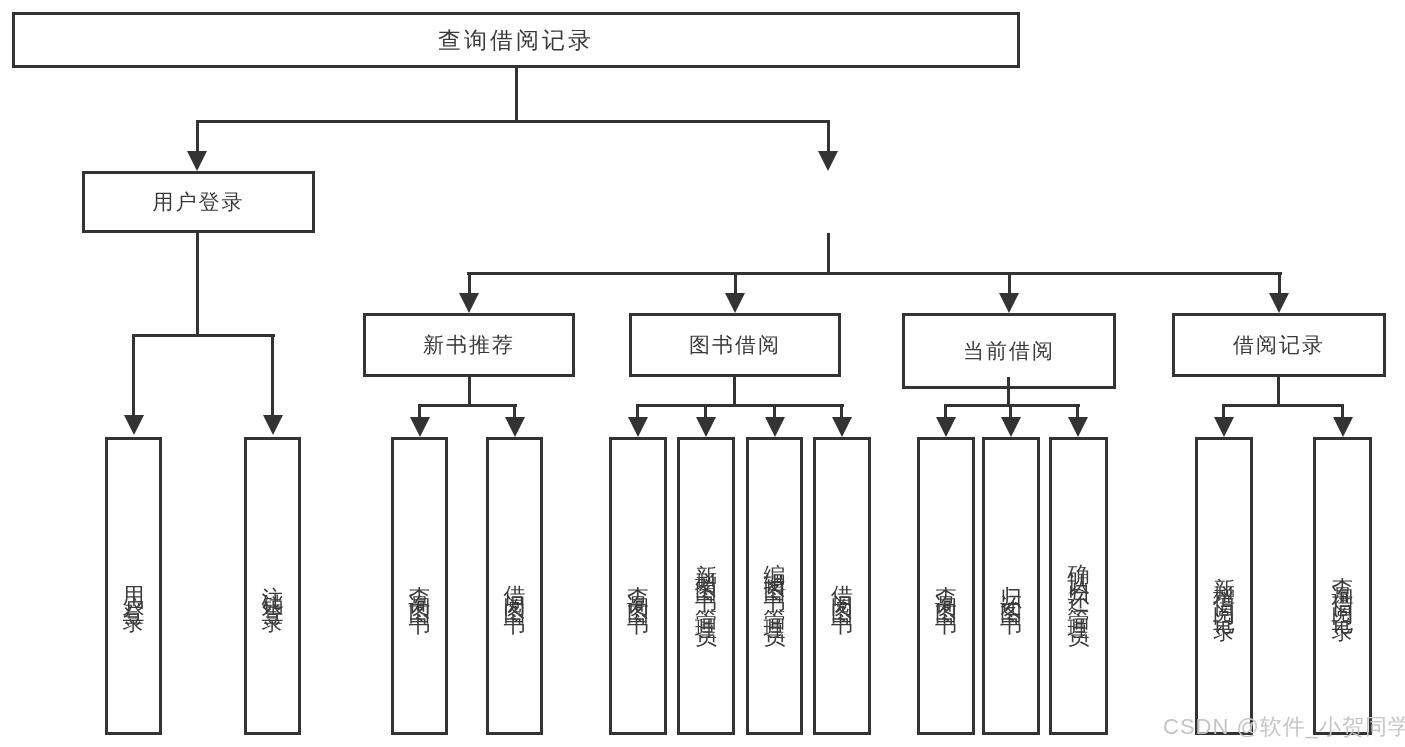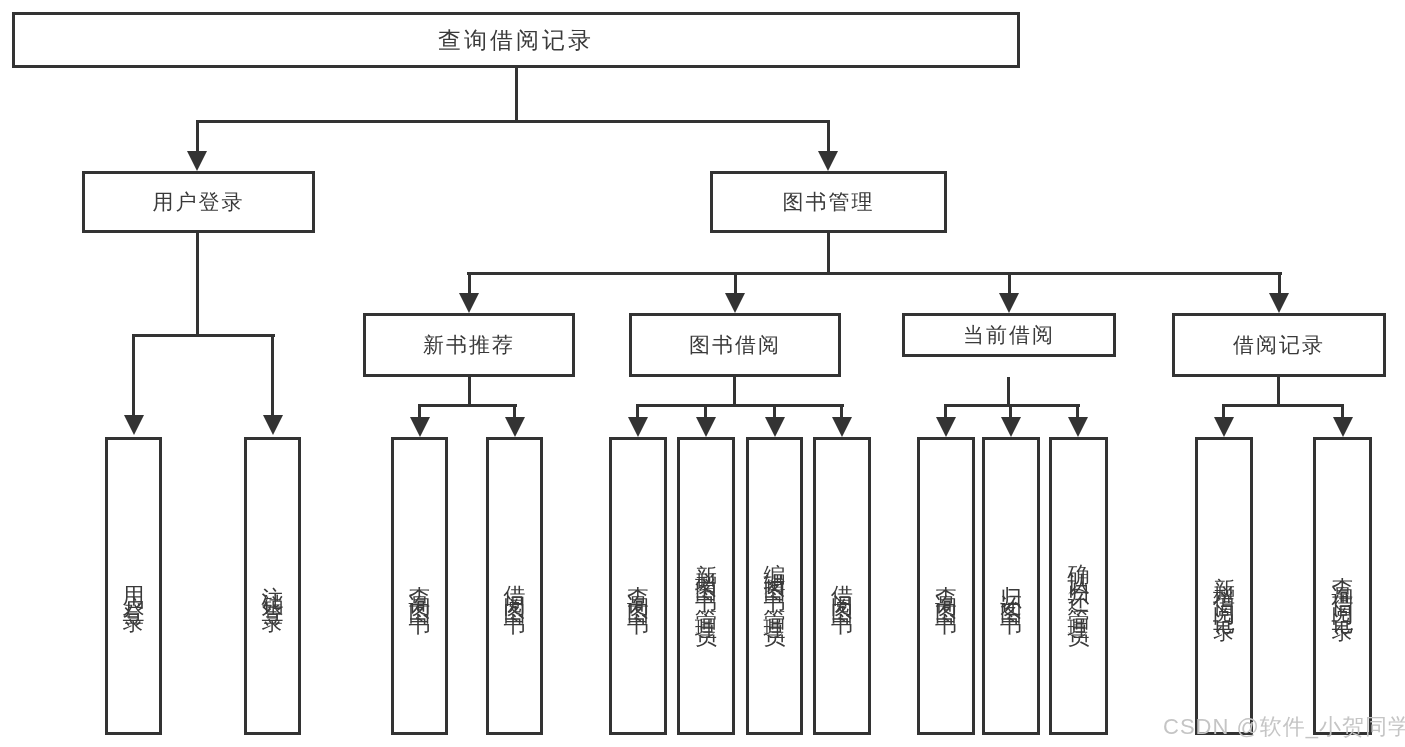--- a/index.html
+++ b/index.html
@@ -69,23 +69,20 @@
   <div class="vline" style="left:515px; top:68px; height:52px;"></div>
   <div class="hline" style="left:196px; top:120px; width:633px;"></div>
   <div class="vline" style="left:196px; top:120px; height:33px;"></div>
   <div class="vline" style="left:827px; top:120px; height:33px;"></div>
   <div class="arrow" style="left:187px; top:151px;"></div>
   <div class="arrow" style="left:818px; top:151px;"></div>
 
   <div class="box hbox" style="left:82px; top:171px; width:233px; height:62px;">
     <span>用户登录</span>
   </div>
-  <div class="box hbox" style="left:710px; top:171px; width:237px; height:62px;">
-    <span>图书管理</span>
-  </div>
 
   <div class="vline" style="left:196px; top:233px; height:102px;"></div>
   <div class="hline" style="left:132px; top:334px; width:143px;"></div>
   <div class="vline" style="left:132px; top:334px; height:83px;"></div>
   <div class="vline" style="left:271px; top:334px; height:83px;"></div>
   <div class="arrow" style="left:124px; top:415px;"></div>
   <div class="arrow" style="left:263px; top:415px;"></div>
 
   <div class="vline" style="left:827px; top:233px; height:41px;"></div>
   <div class="hline" style="left:467px; top:272px; width:815px;"></div>
@@ -97,21 +94,21 @@
   <div class="arrow" style="left:725px; top:293px;"></div>
   <div class="arrow" style="left:999px; top:293px;"></div>
   <div class="arrow" style="left:1269px; top:293px;"></div>
 
   <div class="box hbox" style="left:629px; top:313px; width:212px; height:64px;">
     <span>图书借阅</span>
   </div>
   <div class="box hbox" style="left:363px; top:313px; width:212px; height:64px;">
     <span>新书推荐</span>
   </div>
-  <div class="box hbox" style="left:902px; top:313px; width:214px; height:44px;">
+  <div class="box hbox" style="left:902px; top:313px; width:214px; height:76px;">
     <span>当前借阅</span>
   </div>
   <div class="box hbox" style="left:1172px; top:313px; width:214px; height:64px;">
     <span>借阅记录</span>
   </div>
 
   <div class="vline" style="left:468px; top:377px; height:29px;"></div>
   <div class="hline" style="left:418px; top:404px; width:99px;"></div>
   <div class="vline" style="left:418px; top:404px; height:15px;"></div>
   <div class="vline" style="left:513px; top:404px; height:15px;"></div>

